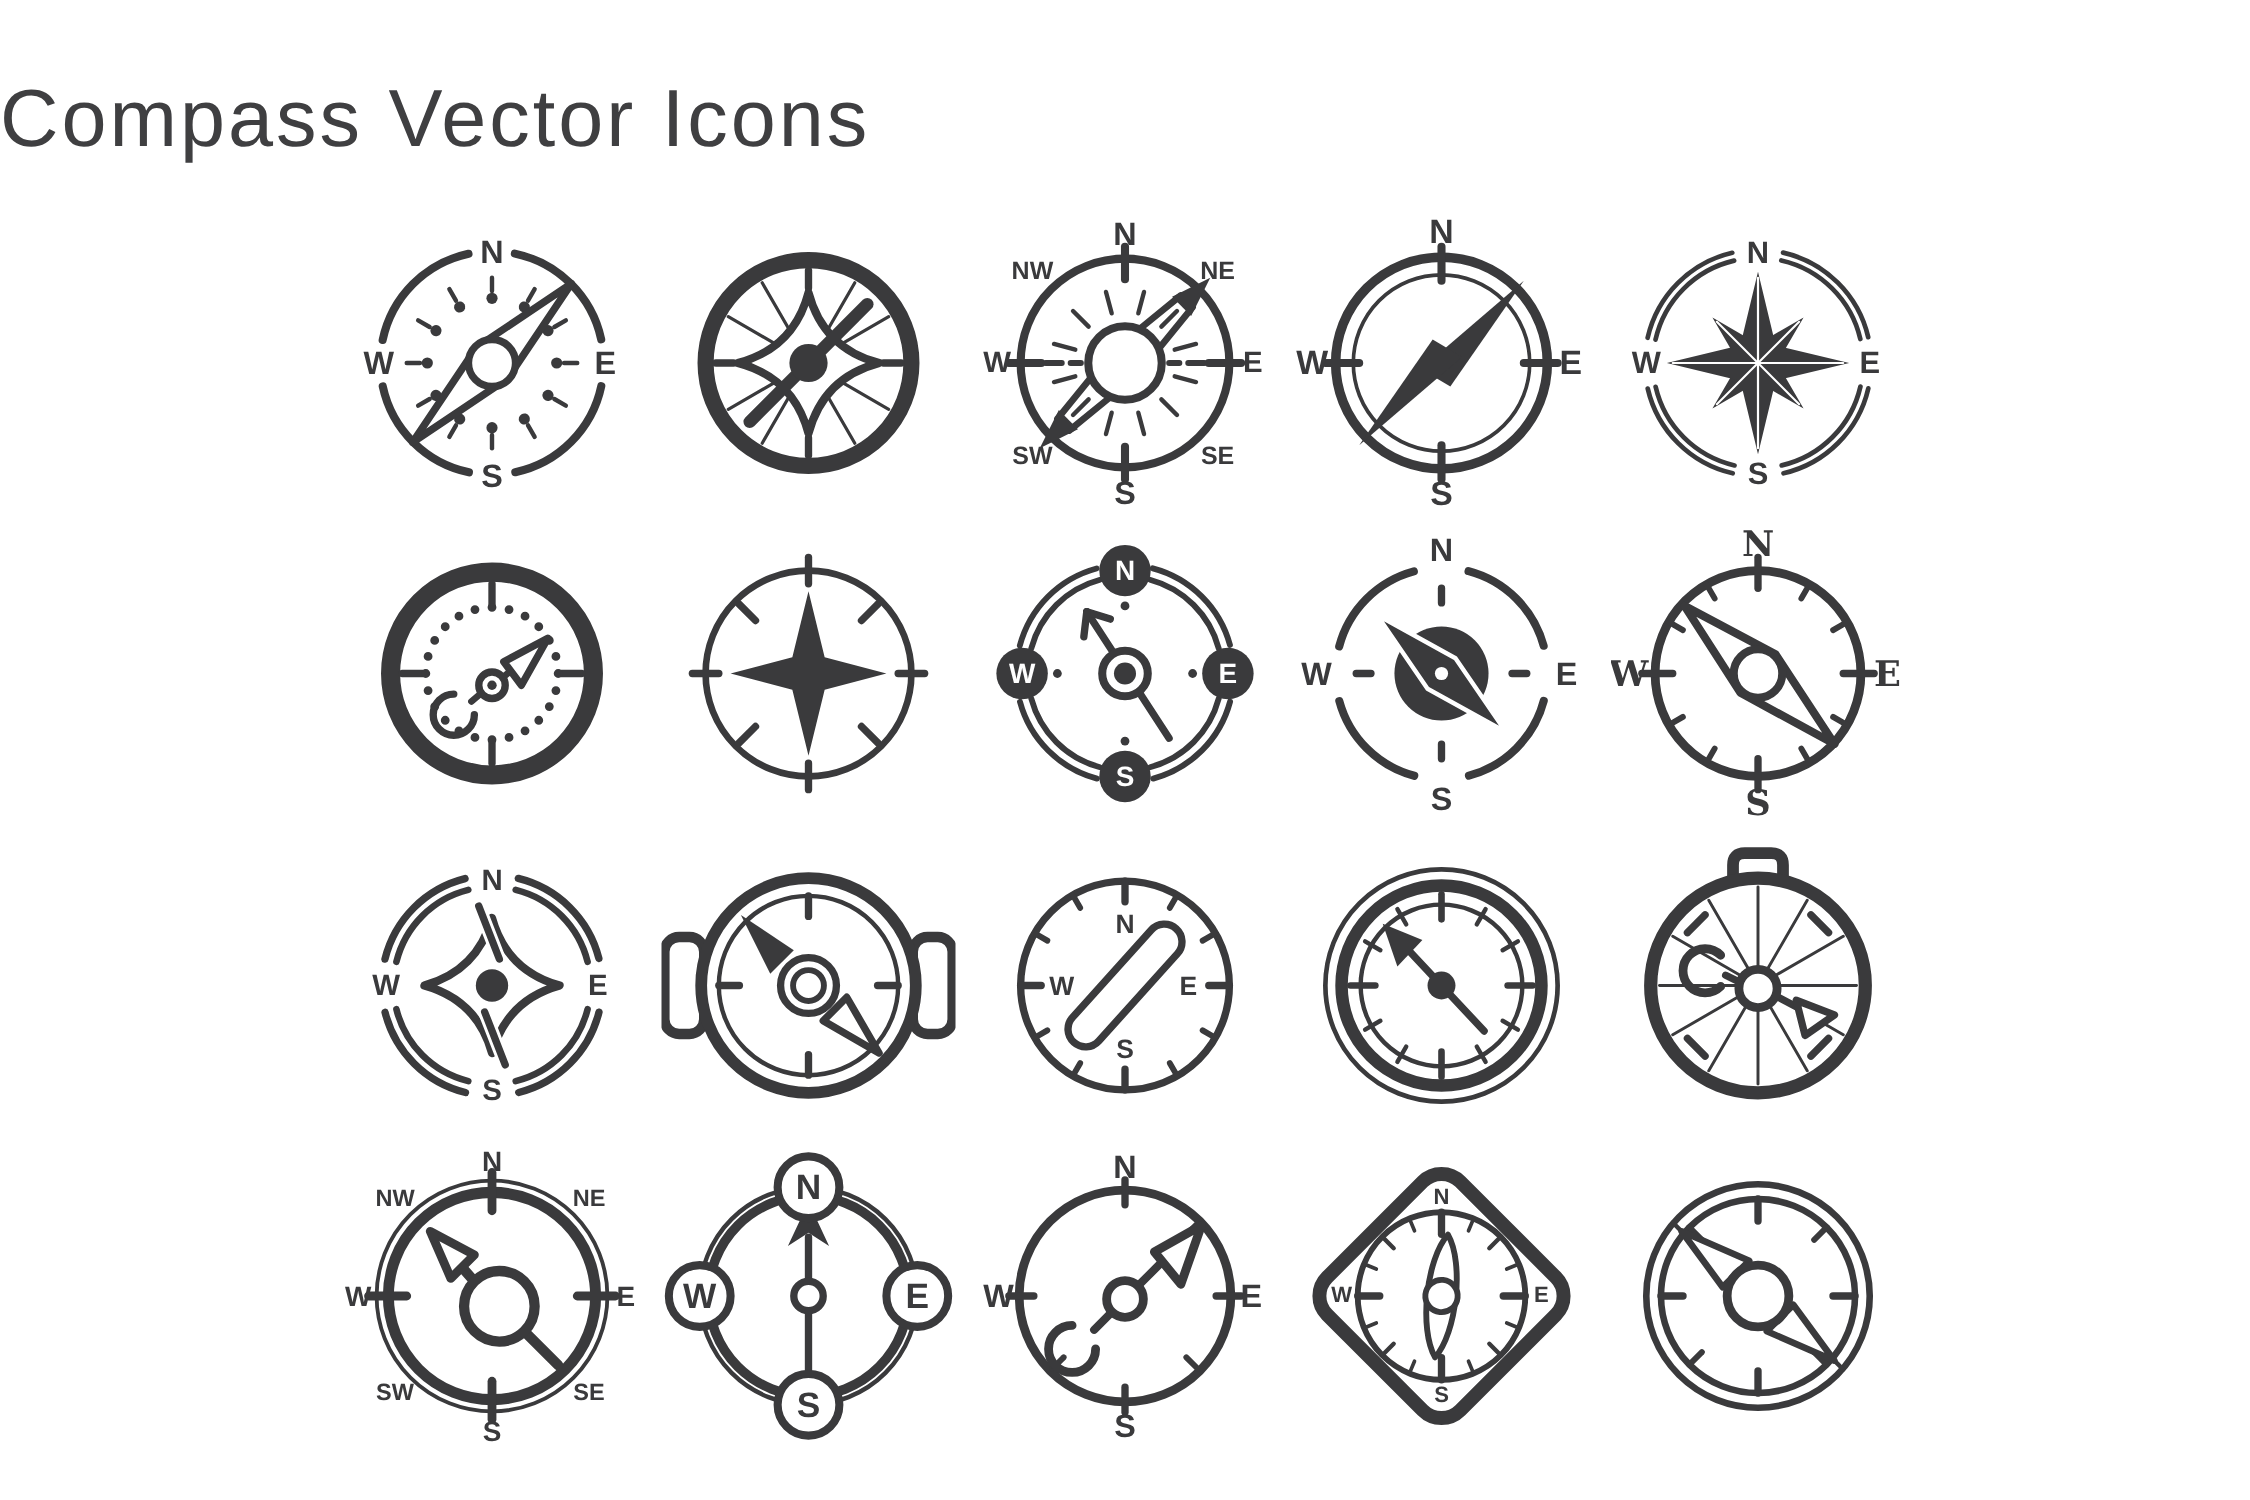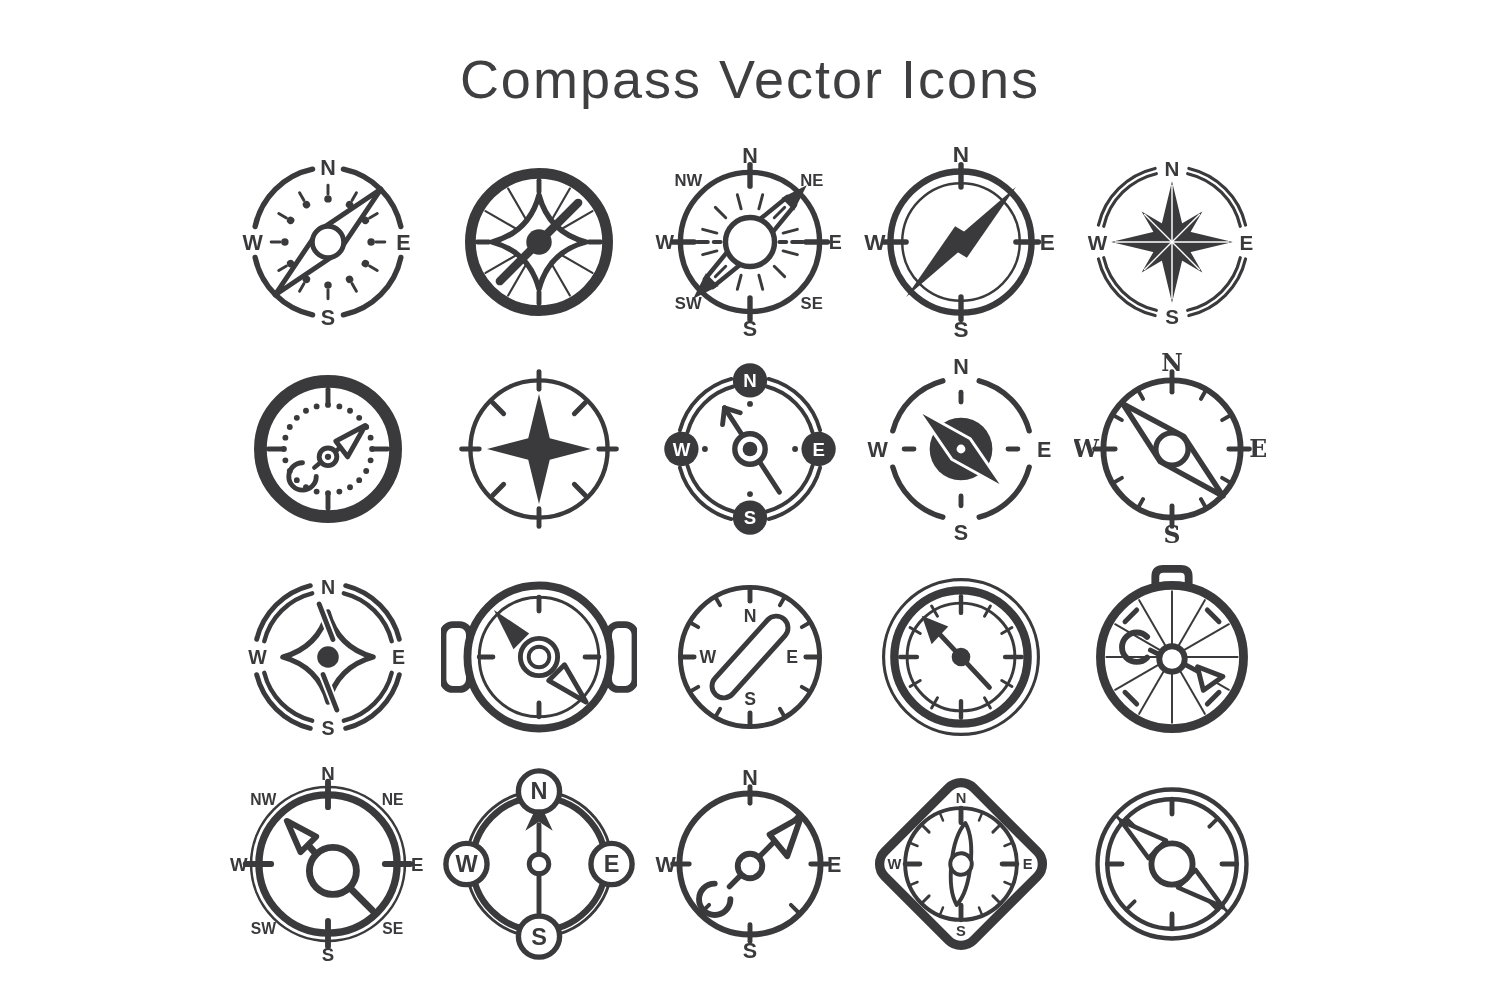--- a/index.html
+++ b/index.html
@@ -1,19 +1,19 @@
 <!DOCTYPE html>
 <html style="--ink: #3a3a3c; --title: #3f3f41; --background: #ffffff;"><head>
 <meta charset="utf-8">
 <style>
   :root { --ink:#3a3a3c; --title:#3f3f41; --background:#ffffff; }
   html,body{margin:0;padding:0;}
   body{width:1500px;height:1000px;background:var(--background);overflow:hidden;position:relative;
        font-family:"Liberation Sans",sans-serif;color:var(--ink);}
-  .title{position:absolute;top:48px;left:0;width:100%;text-align:center;margin:0;
+  .title{position:absolute;top:48px;left:0;width:100%;margin:0;
          font-family:"Liberation Sans",sans-serif;font-weight:400;font-size:54px;
          letter-spacing:2px;color:var(--title);}
   .grid{position:absolute;left:222px;top:138px;width:1056px;height:830px;
         display:grid;grid-template-columns:repeat(5,1fr);grid-template-rows:repeat(4,1fr);}
   .cell{display:flex;align-items:center;justify-content:center;}
   svg{display:block;}
   .ln{stroke:var(--ink);fill:none;stroke-linecap:round;stroke-linejoin:round;}
   .lw{stroke:var(--ink);fill:#fff;stroke-linecap:round;stroke-linejoin:round;}
   .fi{fill:var(--ink);stroke:none;}
   .wf{fill:#fff;stroke:none;}

